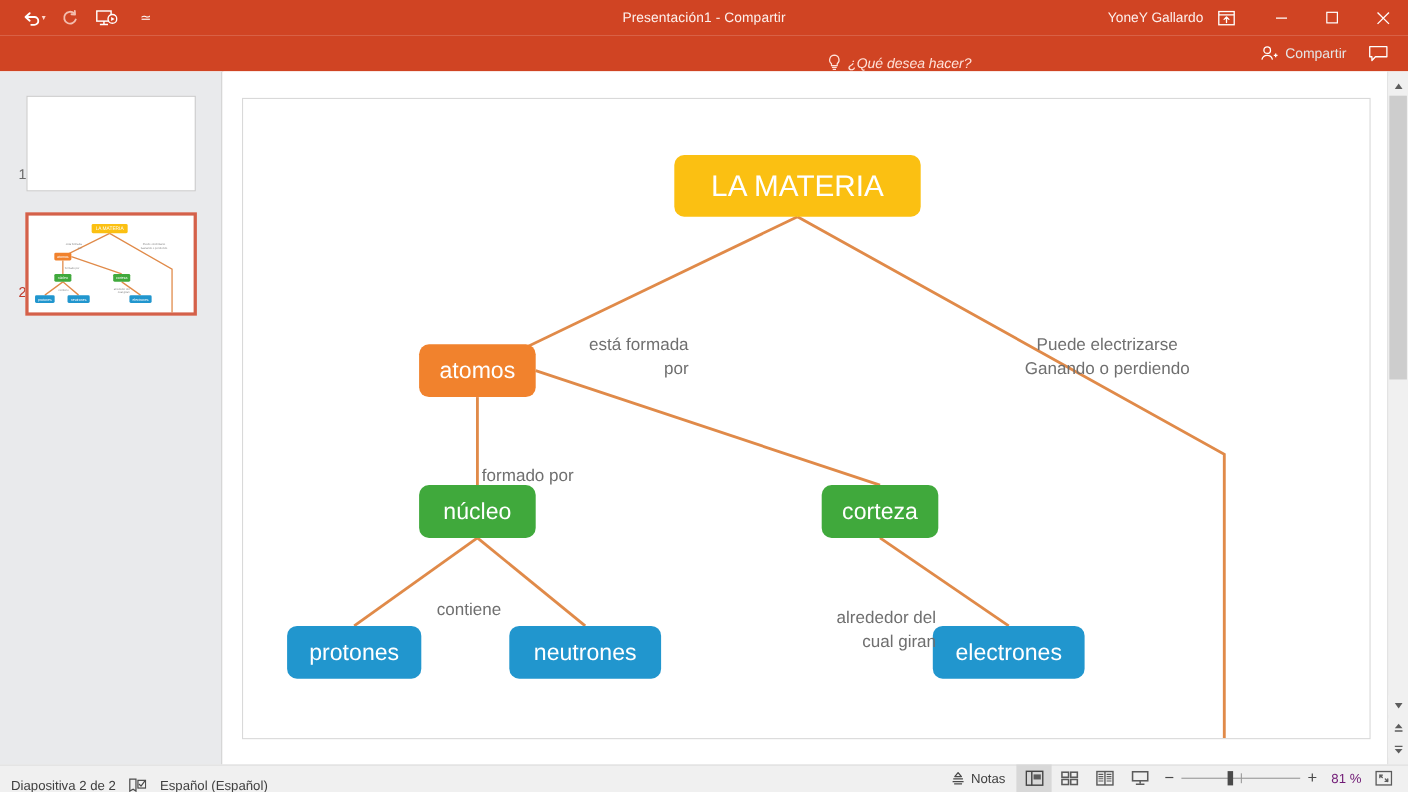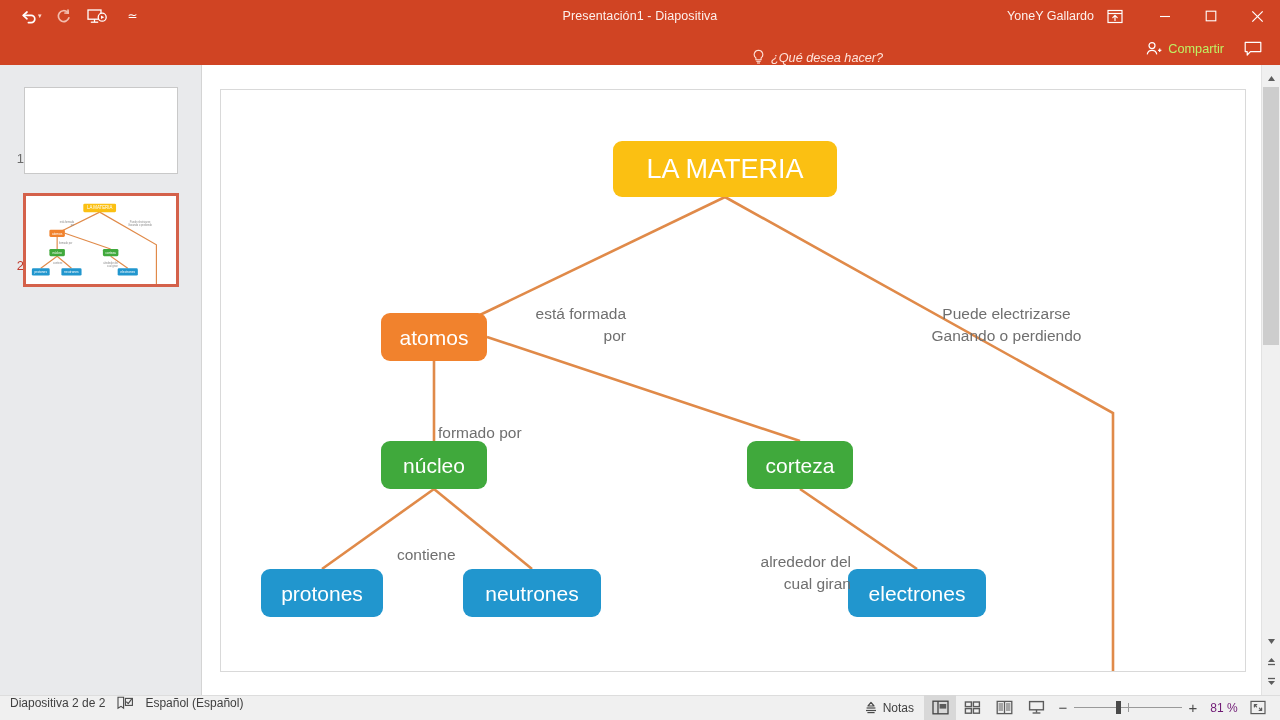--- a/index.html
+++ b/index.html
@@ -55,21 +55,21 @@
   }
   .tab.first { padding-left: 12px; }
   .tellme {
     position: absolute; left: 752px; top: 0; height: 33px;
     display: flex; align-items: flex-end; gap: 6px;
     font-size: 12.7px; color: #ffe2d9; font-style: italic;
   }
   .share {
     position: absolute; right: 56px; top: 0; height: 33px;
     display: flex; align-items: center; gap: 6px;
-    font-size: 12.7px; color: #bef264;
+    font-size: 12.7px; color: #e5e5e5;
   }
   .comment-ic {
     position: absolute; right: 18px; top: 0; height: 33px; display: flex; align-items: center;
   }
 
   
   .workarea { position: absolute; left: 0; top: 65px; width: 1280px; height: 630px; background: #ffffff; }
 
   
   .thumbpane {
@@ -128,21 +128,21 @@
     position: absolute; left: 1px; width: 16px;
     background: #cdcdcd; border-radius: 0;
   }
 
   
   .statusbar {
     position: absolute; left: 0; top: 695px; width: 1280px; height: 25px;
     background: #f0f0f0; border-top: 1px solid #dddddd;
     font-size: 12px; color: #404040;
   }
-  .sb-left { position: absolute; left: 10px; top: 0; height: 25px; display: flex; align-items: flex-start; gap: 12px; }
+  .sb-left { position: absolute; left: 10px; top: 0; height: 25px; display: flex; align-items: flex-end; gap: 12px; }
   .sb-right { position: absolute; right: 8px; top: 0; height: 23px; display: flex; align-items: center; gap: 0; }
   .notes-btn { display: flex; align-items: center; gap: 5px; padding: 0 10px; height: 25px; }
   .viewbtn {
     width: 32px; height: 25px; display: flex; align-items: center; justify-content: center;
     color: #5b5b5b;
   }
   .viewbtn.active { background: #d8d8d8; }
   .zoomctl { display: flex; align-items: center; gap: 0; height: 25px; }
   .zoom-sign { width: 22px; text-align: center; font-size: 15px; color: #4a4a4a; }
   .ztrack { position: relative; width: 108px; height: 25px; }
@@ -181,21 +181,21 @@
             <line x1="3.8" y1="14.2" x2="11.2" y2="14.2" stroke="#fff" stroke-width="1.3"></line>
             <circle cx="15.2" cy="9.2" r="4" fill="#d04423" stroke="#fff" stroke-width="1.3"></circle>
             <path d="M14 7.4 L17.2 9.2 L14 11 Z" fill="#fff"></path>
           </svg>
       </div>
       <div class="qat-btn" style="margin-left:6px;font-size:12px">
         <span>≃</span>
       </div>
     </div>
 
-    <div class="win-title">Presentación1  -  Diapositiva</div>
+    <div class="win-title">Presentación1  -  Compartir</div>
 
     <div class="acct">YoneY Gallardo</div>
 
     <div class="ribbon-up">
       <svg width="16" height="15" viewBox="0 0 16 15">
           <rect x="1" y="1.5" width="14" height="12" fill="none" stroke="#fff" stroke-width="1.2"></rect>
           <line x1="1" y1="4.5" x2="15" y2="4.5" stroke="#fff" stroke-width="1.2"></line>
           <path d="M8 11.5 V6.6 M5.8 8.6 L8 6.4 L10.2 8.6" fill="none" stroke="#fff" stroke-width="1.2" stroke-linecap="round" stroke-linejoin="round"></path>
         </svg>
     </div>

